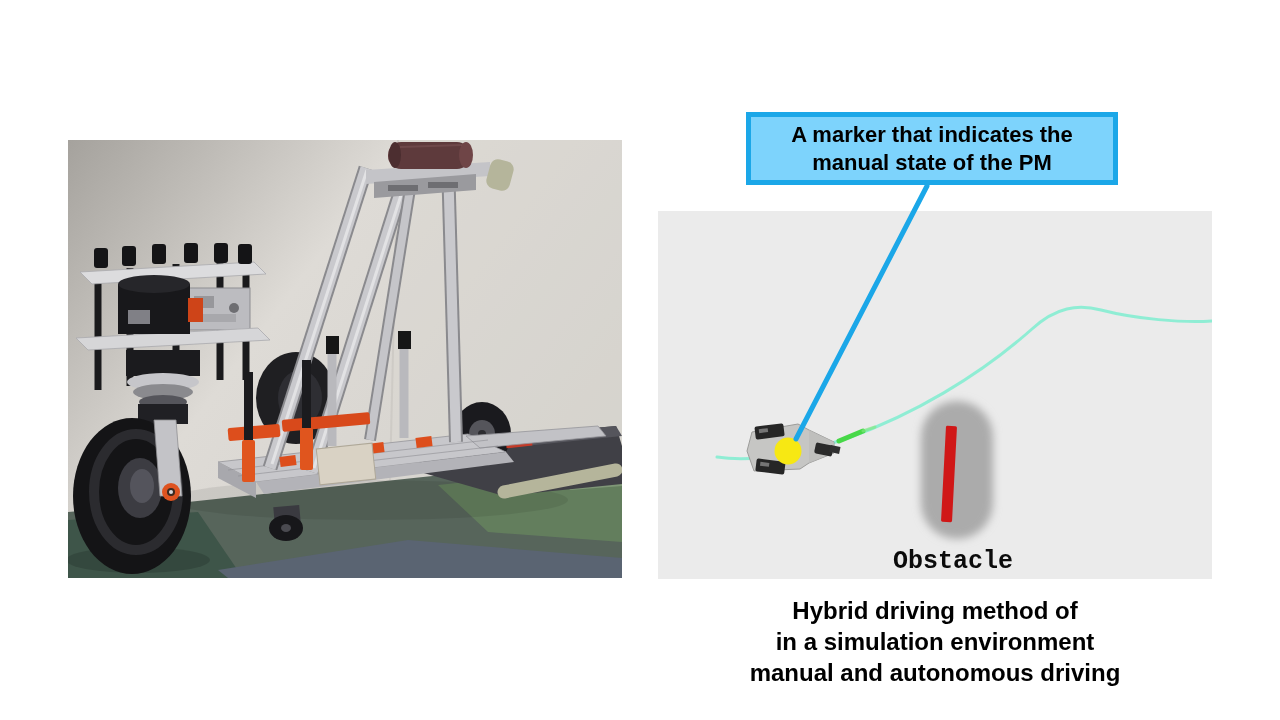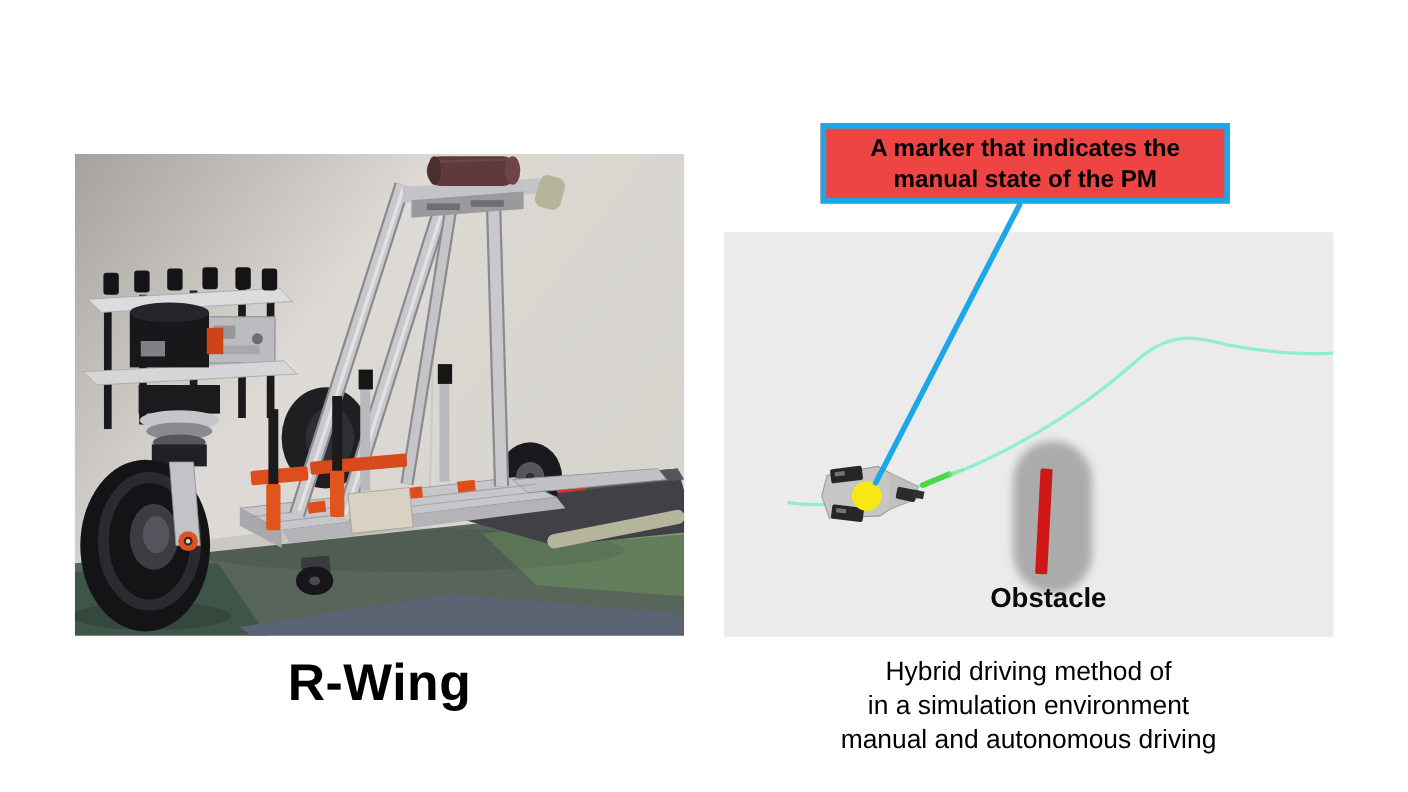--- a/index.html
+++ b/index.html
@@ -17,38 +17,38 @@
     position:absolute;left:68px;top:594px;width:554px;
     text-align:center;font-size:47px;font-weight:700;line-height:1.1;
     letter-spacing:0.5px;
   }
   .sim{
     position:absolute;left:658px;top:211px;width:554px;height:368px;
     background:var(--sim-background,#ebebeb);overflow:hidden;
   }
   .sim svg{position:absolute;left:0;top:0;}
   .obstacle-label{
-    position:absolute;left:295px;top:319px;transform:translateX(-50%);
-    font-size:25px;font-weight:700;color:#0b0b0b;white-space:nowrap;
+    position:absolute;left:295px;top:336px;transform:translateX(-50%);
+    font-size:25px;font-weight:700;color:#0b0b0b;white-space:nowrap;font-family:Liberation Mono, monospace;
   }
   .leader-overlay{
     position:absolute;left:0;top:0;width:1280px;height:720px;
     pointer-events:none;z-index:5;
   }
   .callout{
     position:absolute;left:746px;top:112px;width:372px;height:73px;
-    box-sizing:border-box;background:#ef4444;
+    box-sizing:border-box;background:#7dd3fc;
     border:5px solid var(--callout-blue,#1BA7E8);
     display:flex;flex-direction:column;align-items:center;justify-content:center;
     font-size:22px;font-weight:700;line-height:28px;text-align:center;
     z-index:6;
   }
   .sim-caption{
     position:absolute;left:658px;top:595px;width:554px;
-    text-align:center;font-size:24px;font-weight:400;line-height:31px;
+    text-align:center;font-size:24px;font-weight:700;line-height:31px;
   }
 </style>
 </head>
 <body>
 
 <div class="slide">
 
   <div class="photo">
     <svg width="554" height="438" viewBox="0 0 554 438">
       <defs>
@@ -189,21 +189,20 @@
 
         <g>
           <rect x="206" y="366" width="26" height="18" fill="#3A3A40" transform="rotate(-5 219 375)"></rect>
           <ellipse cx="218" cy="388" rx="17" ry="13" fill="#17171A"></ellipse>
           <ellipse cx="218" cy="388" rx="5" ry="4" fill="#4A4A50"></ellipse>
         </g>
       </g>
     </svg>
   </div>
 
-  <div class="photo-caption">R-Wing</div>
 
   <div class="sim">
     <svg width="554" height="368" viewBox="0 0 554 368">
       <defs>
         <filter id="blurSoft" x="-30%" y="-30%" width="160%" height="160%">
           <feGaussianBlur stdDeviation="4"></feGaussianBlur>
         </filter>
       </defs>
 
       <path d="M59,246 C96,252 146,242 190,227 C254,204 320,166 374,118 C398,96 420,93 443,99 C478,108 524,112 554,110" fill="none" stroke-width="3" stroke-linecap="round" opacity="0.9" stroke="#85EDD2"></path>

